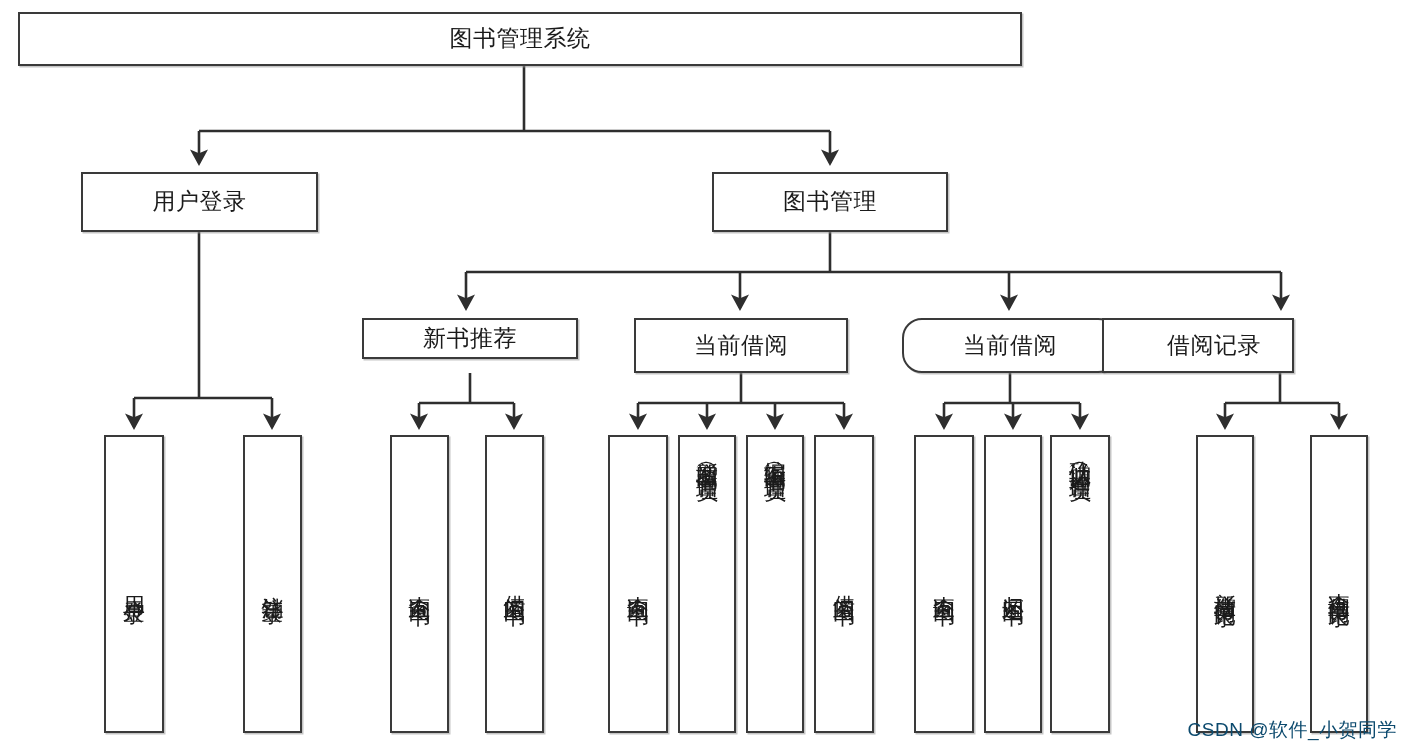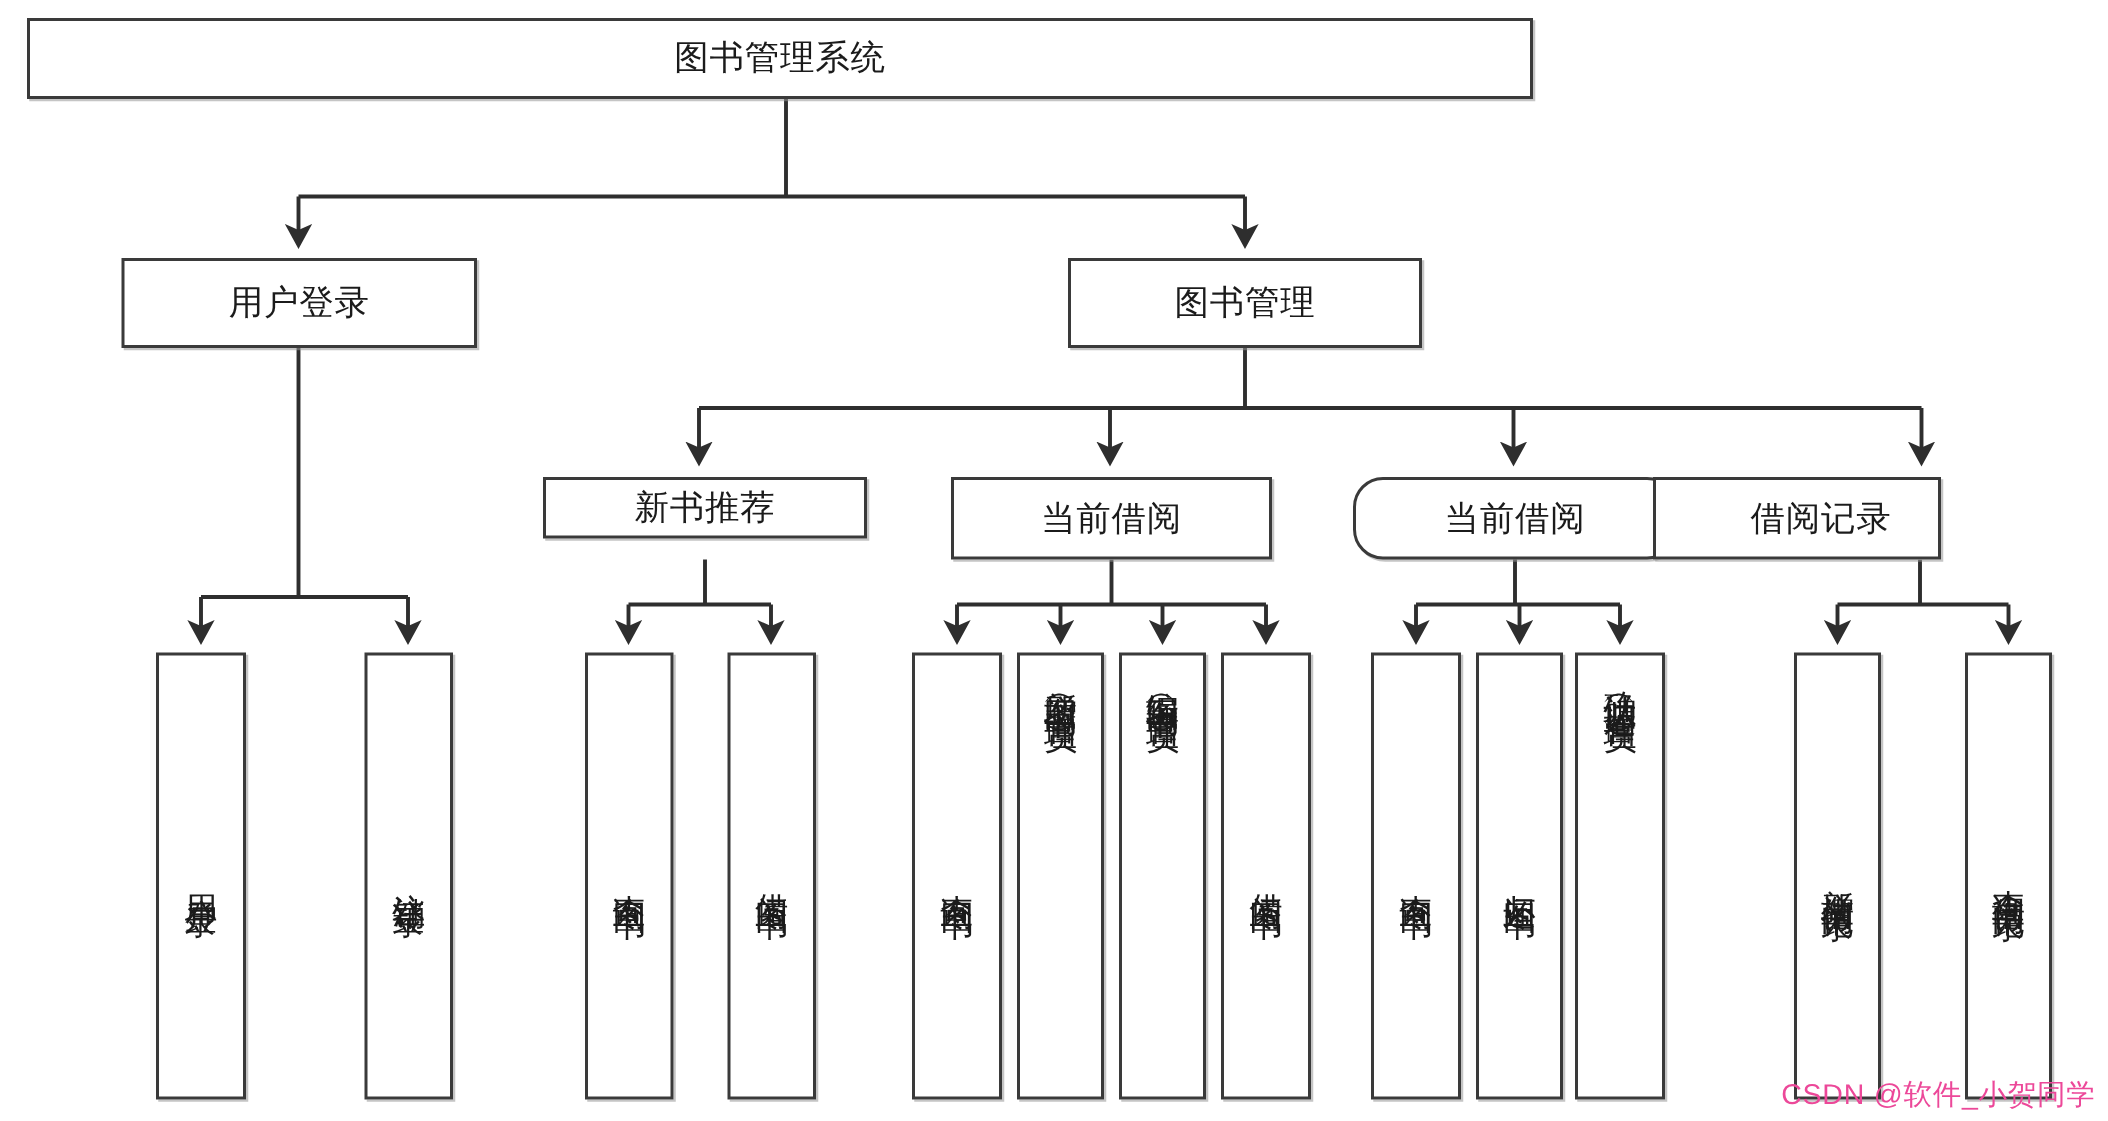--- a/index.html
+++ b/index.html
@@ -63,21 +63,21 @@
   }
   .node.vert.centered {
     align-items: center;
     padding-top: 0;
   }
   .watermark {
     position: absolute;
     right: 8px;
     bottom: 4px;
     font-size: 19px;
-    color: #ec4899;
+    color: #0c4a6e;
     white-space: nowrap;
     letter-spacing: 0.5px;
   }
 </style>
 </head>
 <body>
 
 <div id="canvas">
 
   <svg id="edges" viewBox="0 0 1405 747" xmlns="http://www.w3.org/2000/svg">

